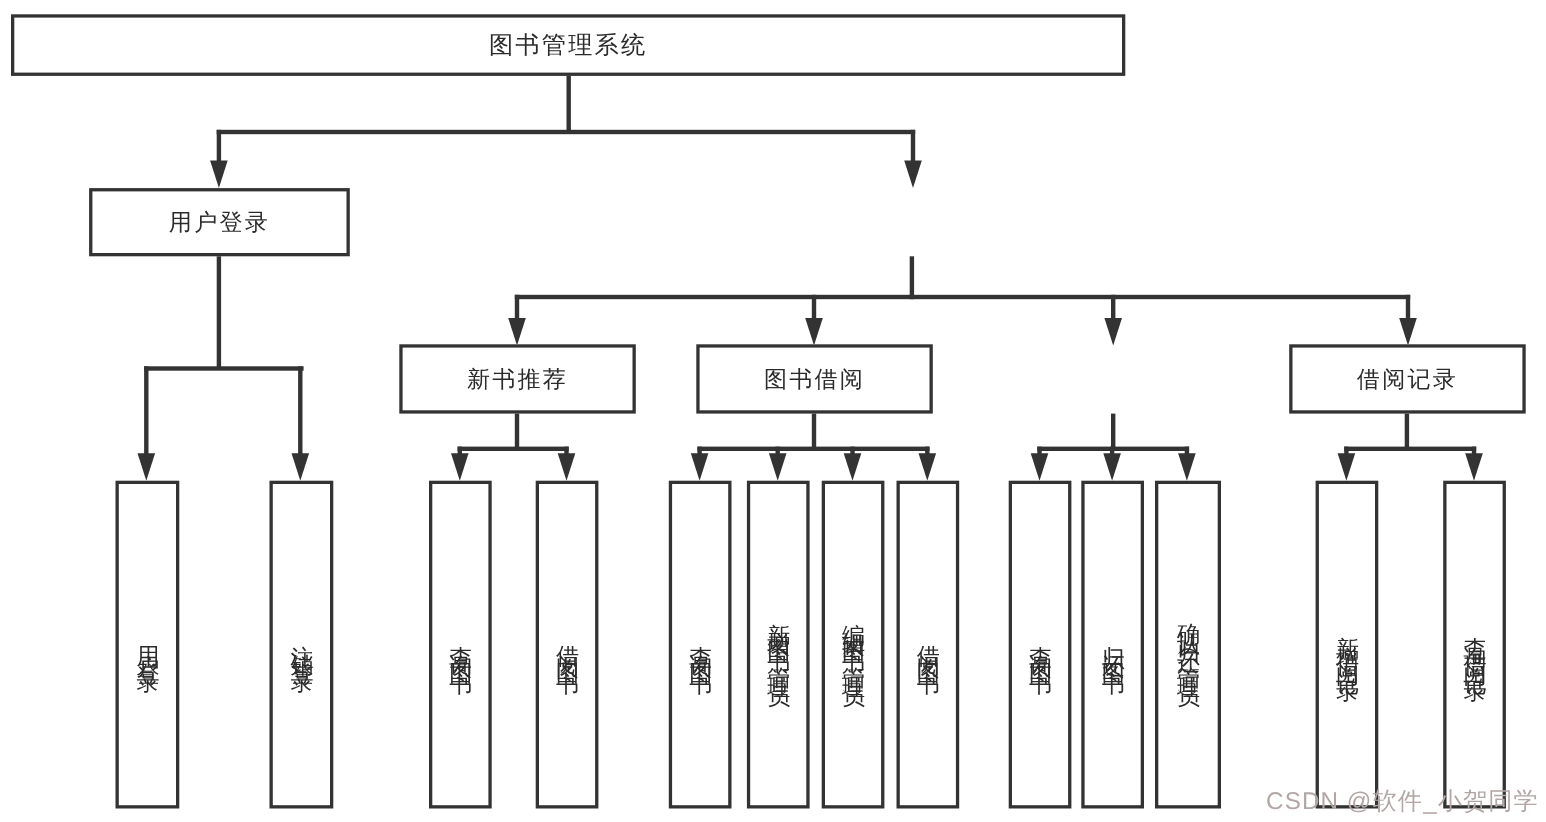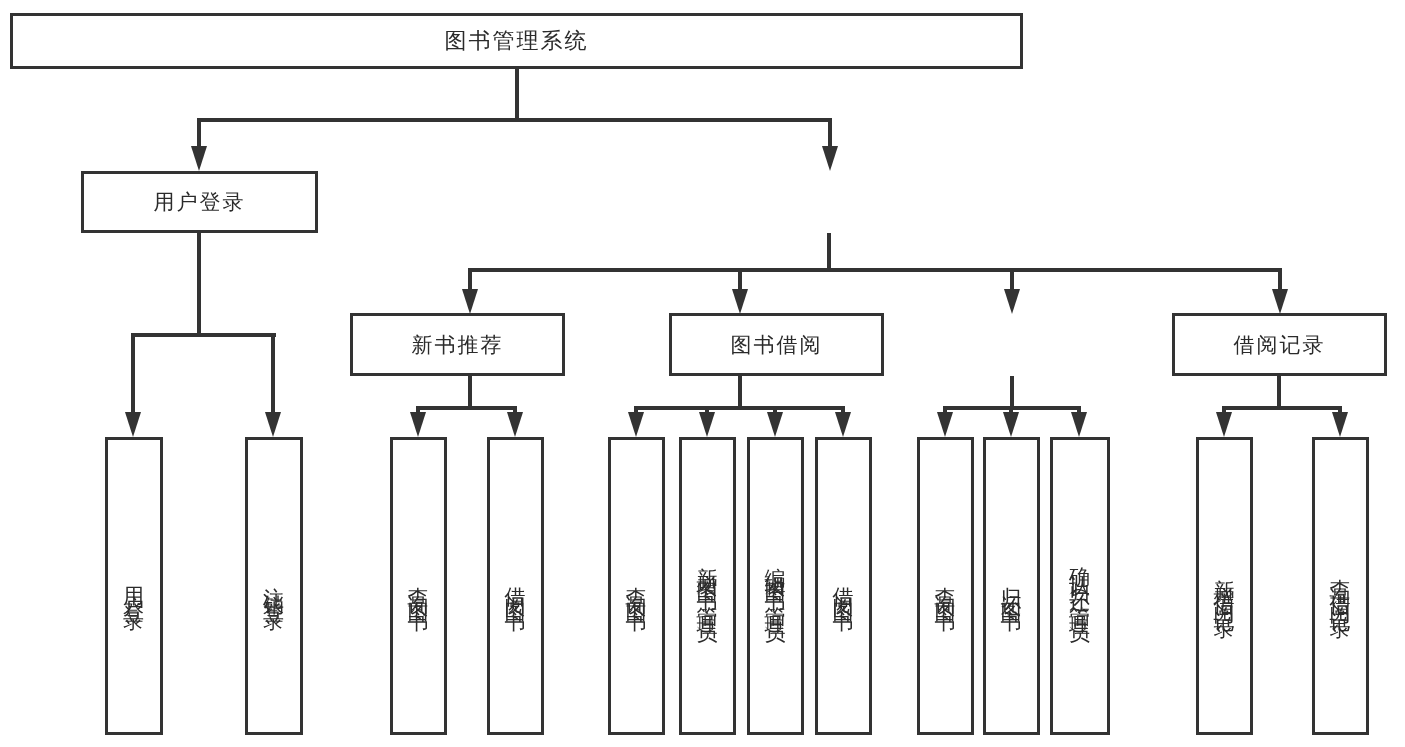--- a/index.html
+++ b/index.html
@@ -57,24 +57,24 @@
   <div class="hline" style="left:468px;top:268px;width:814px;"></div>
   <div class="vline" style="left:468px;top:268px;height:24px;"></div>
   <div class="arrowhead" style="left:462px;top:289px;"></div>
   <div class="vline" style="left:738px;top:268px;height:24px;"></div>
   <div class="arrowhead" style="left:732px;top:289px;"></div>
   <div class="vline" style="left:1010px;top:268px;height:24px;"></div>
   <div class="arrowhead" style="left:1004px;top:289px;"></div>
   <div class="vline" style="left:1278px;top:268px;height:24px;"></div>
   <div class="arrowhead" style="left:1272px;top:289px;"></div>
 
-  <div class="box" style="left:350px;top:313px;width:215px;height:63px;">
+  <div class="box" style="left:363px;top:313px;width:215px;height:63px;">
     <span class="hlabel">新书推荐</span>
   </div>
-  <div class="box" style="left:633px;top:313px;width:215px;height:63px;margin-left:36px;">
+  <div class="box" style="left:633px;top:313px;width:215px;height:63px;">
     <span class="hlabel">图书借阅</span>
   </div>
   <div class="box" style="left:1172px;top:313px;width:215px;height:63px;">
     <span class="hlabel">借阅记录</span>
   </div>
 
   <div class="vline" style="left:468px;top:376px;height:32px;"></div>
   <div class="hline" style="left:416px;top:406px;width:101px;"></div>
   <div class="vline" style="left:416px;top:406px;height:10px;"></div>
   <div class="arrowhead" style="left:410px;top:412px;"></div>
@@ -145,14 +145,15 @@
     <span>确认归还（管理员）</span>
   </div>
 
   <div class="box vbox" style="left:1196px;top:437px;width:57px;height:298px;">
     <span>新增借阅记录</span>
   </div>
   <div class="box vbox" style="left:1312px;top:437px;width:57px;height:298px;">
     <span>查询借阅记录</span>
   </div>
 
+  <div class="watermark" style="color: rgb(179, 167, 165);">CSDN @软件_小贺同学</div>
 
 </div>
 
 </body></html>

